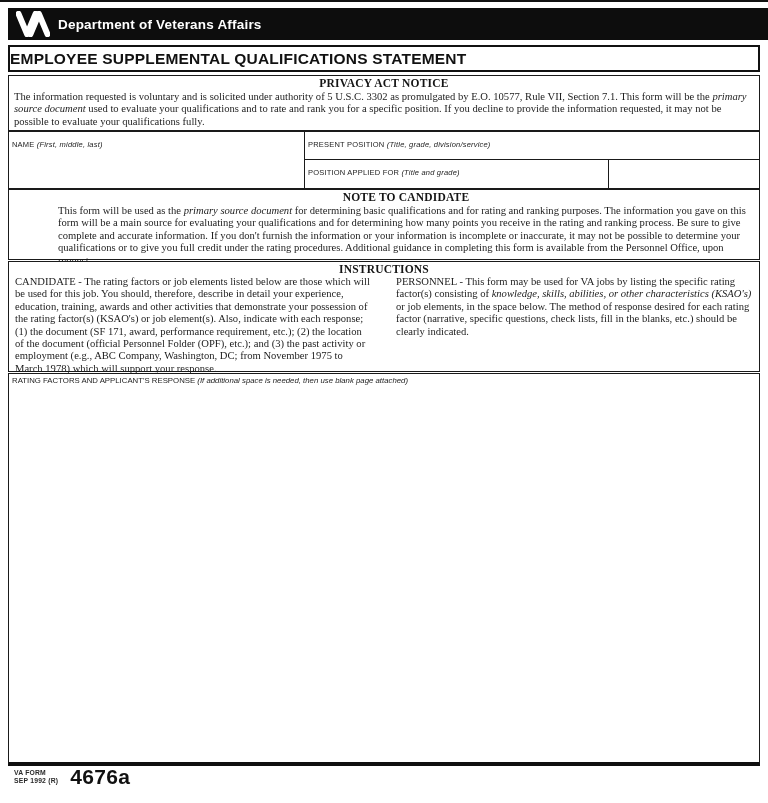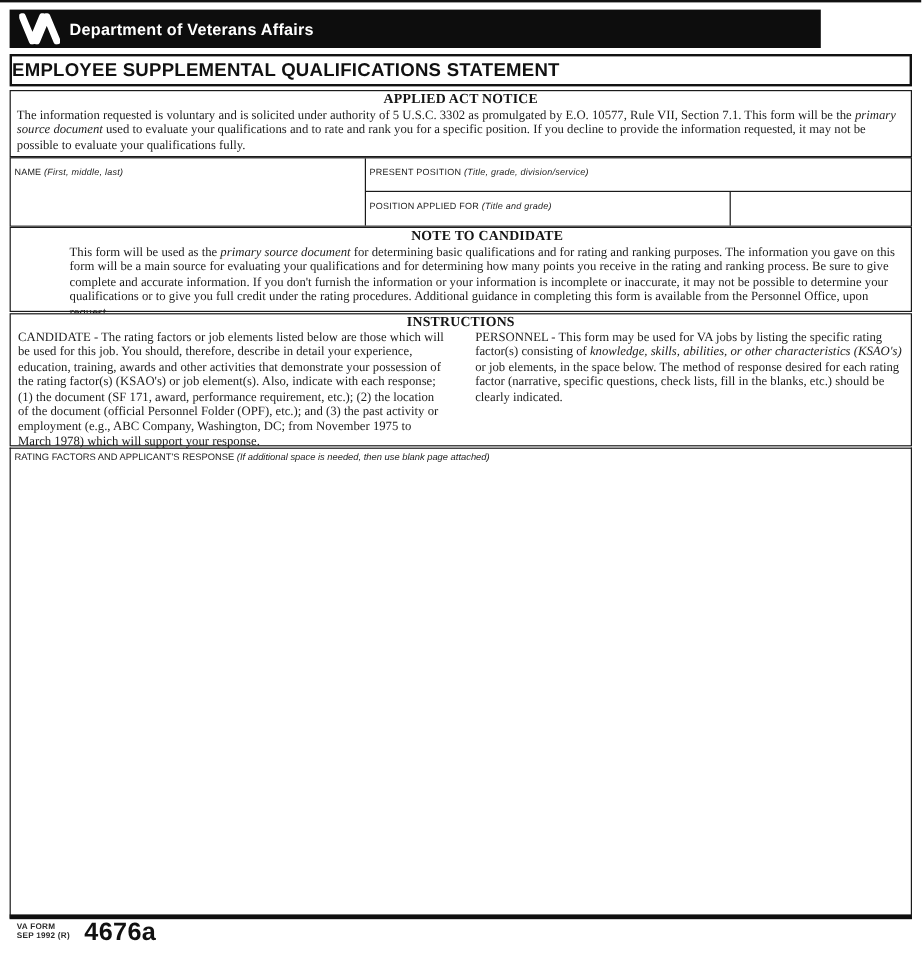--- a/index.html
+++ b/index.html
@@ -3,21 +3,21 @@
 <meta charset="utf-8">
 <style>
   html,body{margin:0;padding:0;background:#ffffff;}
   .page{
     position:relative;width:768px;height:803px;background:#ffffff;
     font-family:"Liberation Serif", serif;color:#1b1b1b;overflow:hidden;
   }
   .top-rule{position:absolute;left:0;top:0;width:768px;height:2px;background:#111;}
   
   .va-bar{
-    position:absolute;left:8px;top:8px;width:676px;height:32px;background:#0d0d0d;
+    position:absolute;left:8px;top:8px;width:760px;height:32px;background:#0d0d0d;
     display:flex;align-items:center;box-sizing:border-box;padding-left:8px;
   }
   .va-logo{width:34px;height:26px;display:inline-block;margin-right:8px;}
   .agency{
     font-family:"Liberation Sans", sans-serif;font-weight:bold;font-size:13.5px;
     color:#ffffff;letter-spacing:.2px;
   }
   
   .title-box{
     position:absolute;left:8px;top:45px;width:752px;height:27px;box-sizing:border-box;
@@ -90,21 +90,21 @@
       </svg>
     </span>
     <span class="agency">Department of Veterans Affairs</span>
   </header>
 
   <div class="title-box">
     <h1>EMPLOYEE SUPPLEMENTAL QUALIFICATIONS STATEMENT</h1>
   </div>
 
   <section class="box privacy">
-    <h2>APPLIED ACT NOTICE</h2>
+    <h2>PRIVACY ACT NOTICE</h2>
     <p><span>The information requested is voluntary and is solicited under authority of 5 U.S.C. 3302 as promulgated by E.O. 10577, Rule VII, Section 7.1.  This form will be the </span><span class="em">primary source document</span><span> used to evaluate your qualifications and to rate and rank you for a specific position.  If you decline to provide the information requested, it may not be possible to evaluate your qualifications fully.</span></p>
   </section>
 
   <section class="fields">
     <div class="fcell cell-present">
       <span class="flabel"><span>PRESENT POSITION </span><span class="fhint">(Title, grade, division/service)</span></span>
     </div>
     <div class="fcell cell-name">
       <span class="flabel"><span>NAME </span><span class="fhint">(First, middle, last)</span></span>
     </div>

